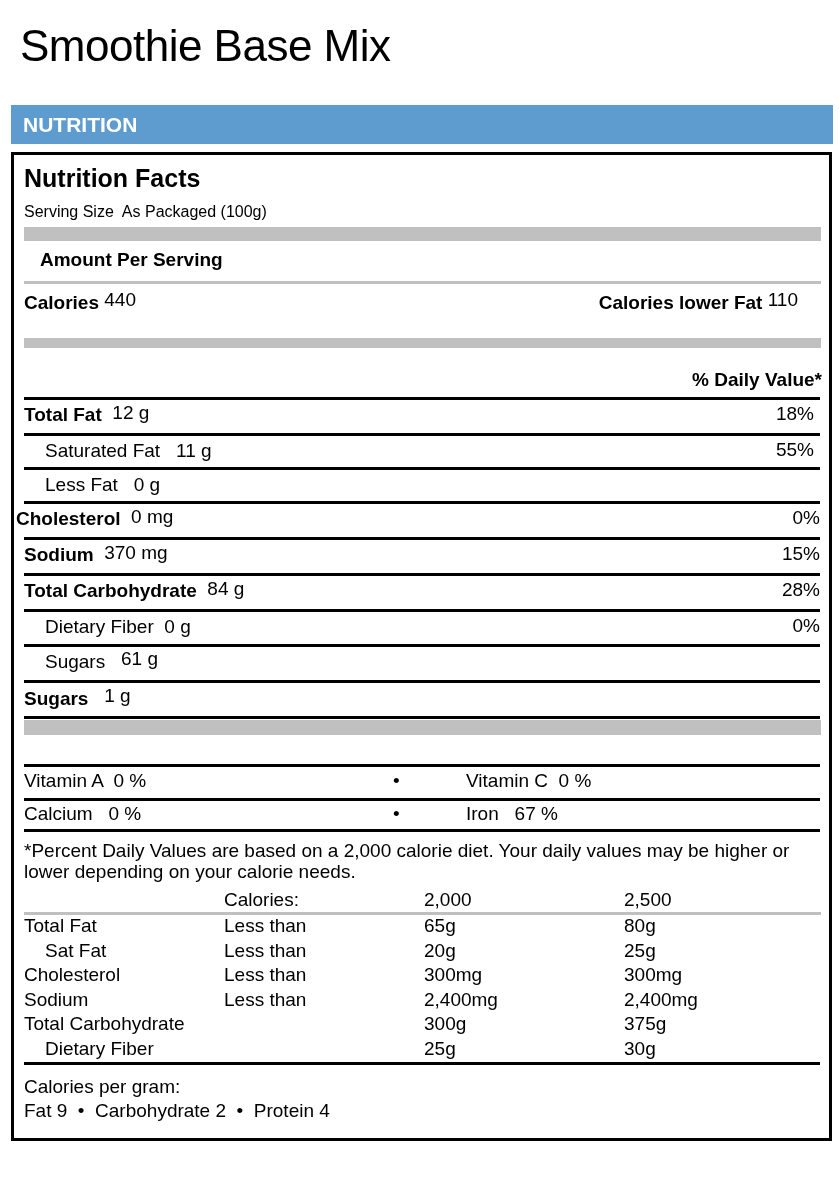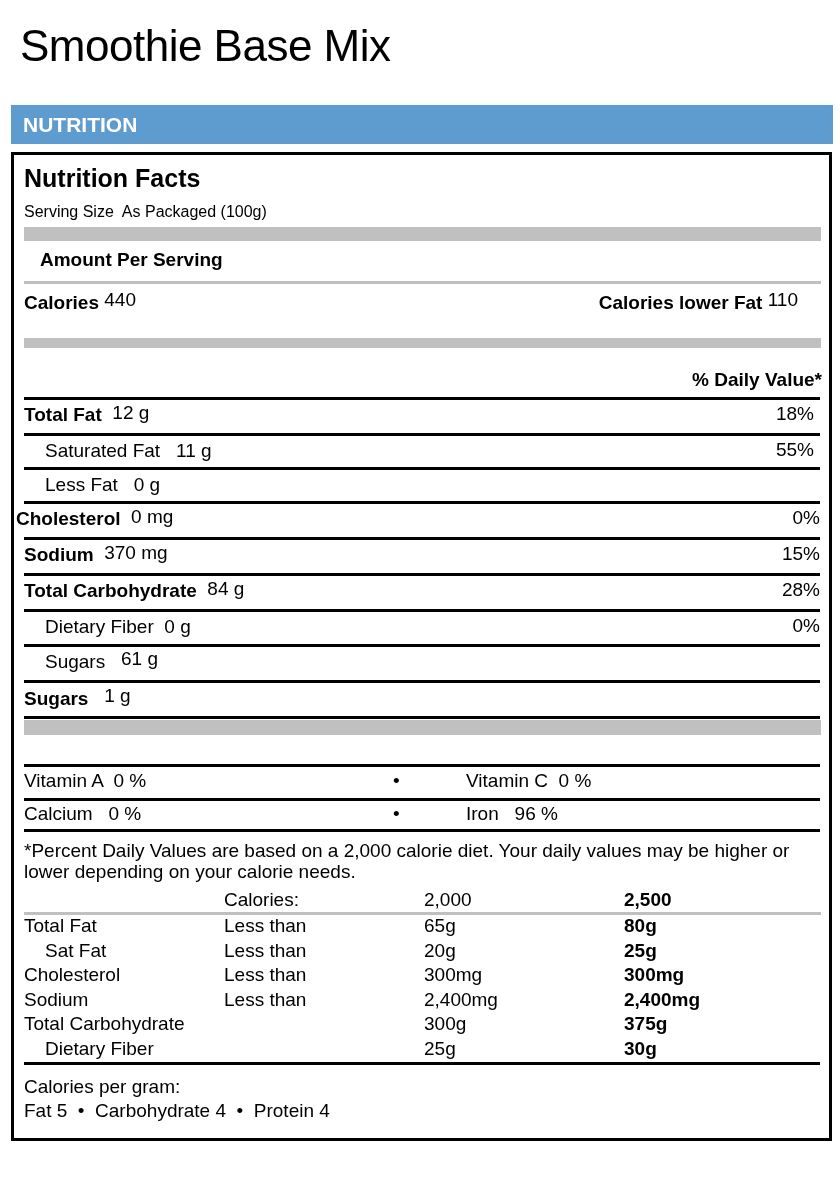--- a/index.html
+++ b/index.html
@@ -17,21 +17,21 @@
   .blackline { left: 24px; width: 796px; height: 3px; background: #000; }
   .bold { font-weight: bold; }
   .row-text { font-size: 19px; line-height: 22px; }
   .right { text-align: left; }
   .small { font-size: 19px; line-height: 22px; }
   .dv-table { left: 24px; top: 888px; width: 700px; font-size: 19px; line-height: 24.5px; }
   .dv-table .r { position: relative; height: 24.5px; }
   .dv-table .c0 { position: absolute; left: 0; }
   .dv-table .c1 { position: absolute; left: 200px; }
   .dv-table .c2 { position: absolute; left: 400px; }
-  .dv-table .c3 { position: absolute; left: 600px; font-weight: bold; }
+  .dv-table .c3 { position: absolute; left: 600px; }
   .indent { padding-left: 21px; }
 </style>
 </head>
 <body>
 
 <div class="abs title">Smoothie Base Mix</div>
 
 <div class="abs band">
   <span class="band-label">NUTRITION</span>
 </div>
@@ -127,21 +127,21 @@
 
 <div class="abs graybar" style="top:720px;height:15px;"></div>
 
 <div class="abs blackline" style="top:764px;"></div>
 <div class="abs row-text" style="left:24px;top:770px;white-space:pre;">Vitamin A  0 %</div>
 <div class="abs row-text" style="left:393px;top:770px;">•</div>
 <div class="abs row-text" style="left:466px;top:770px;white-space:pre;">Vitamin C  0 %</div>
 <div class="abs blackline" style="top:798px;"></div>
 <div class="abs row-text" style="left:24px;top:803px;white-space:pre;">Calcium   0 %</div>
 <div class="abs row-text" style="left:393px;top:803px;">•</div>
-<div class="abs row-text" style="left:466px;top:803px;white-space:pre;">Iron   96 %</div>
+<div class="abs row-text" style="left:466px;top:803px;white-space:pre;">Iron   67 %</div>
 <div class="abs blackline" style="top:829px;"></div>
 
 <div class="abs small" style="left:24px;top:840px;width:790px;line-height:21px;">*Percent Daily Values are based on a 2,000 calorie diet. Your daily values may be higher or lower depending on your calorie needs.</div>
 
 <div class="abs dv-table">
   <div class="r">
     <span class="c1">Calories:</span>
     <span class="c2">2,000</span>
     <span class="c3">2,500</span>
   </div>
@@ -182,13 +182,13 @@
     <span class="c0 indent">Dietary Fiber</span>
     <span class="c1"></span>
     <span class="c2">25g</span>
     <span class="c3">30g</span>
   </div>
 </div>
 
 <div class="abs blackline" style="top:1062px;"></div>
 
 <div class="abs small" style="left:24px;top:1076px;">Calories per gram:</div>
-<div class="abs small" style="left:24px;top:1100px;white-space:pre;">Fat 5  •  Carbohydrate 4  •  Protein 4</div>
+<div class="abs small" style="left:24px;top:1100px;white-space:pre;">Fat 9  •  Carbohydrate 2  •  Protein 4</div>
 
 </body></html>

